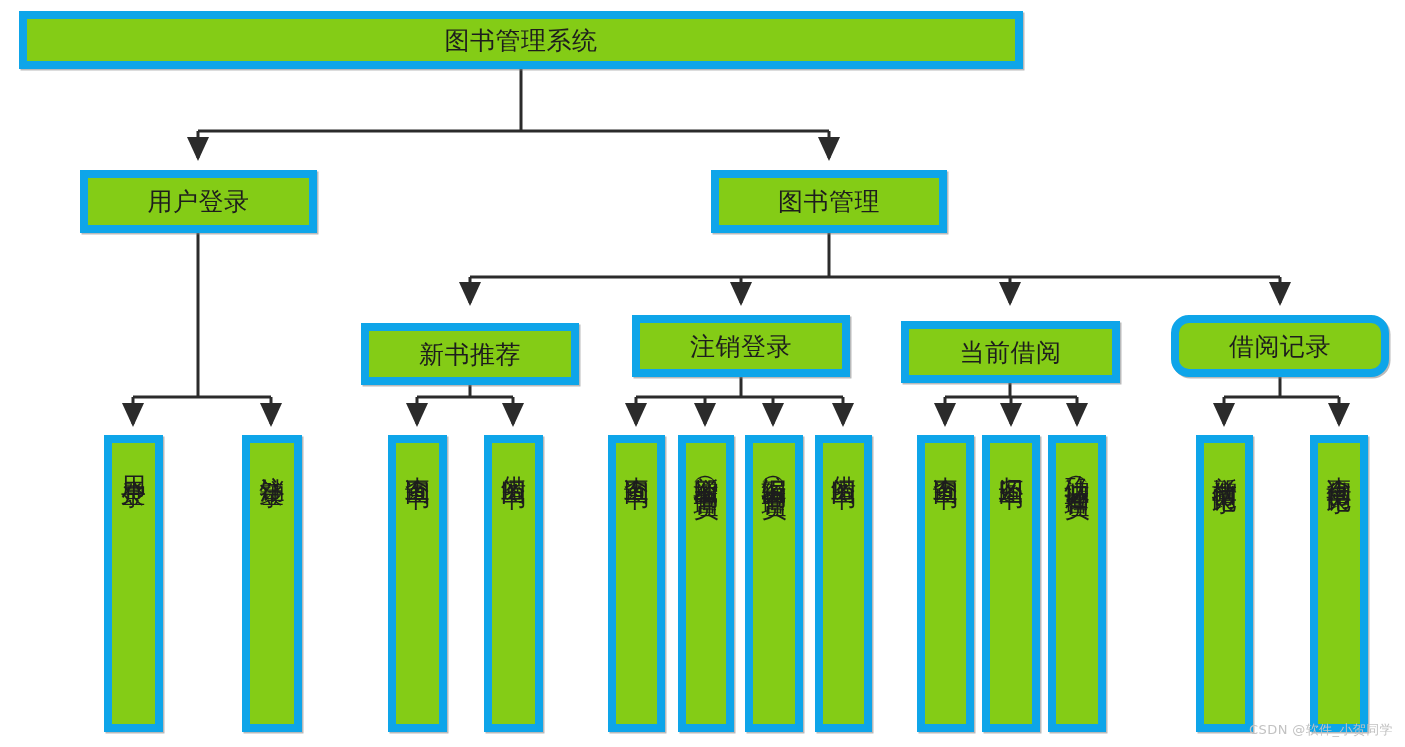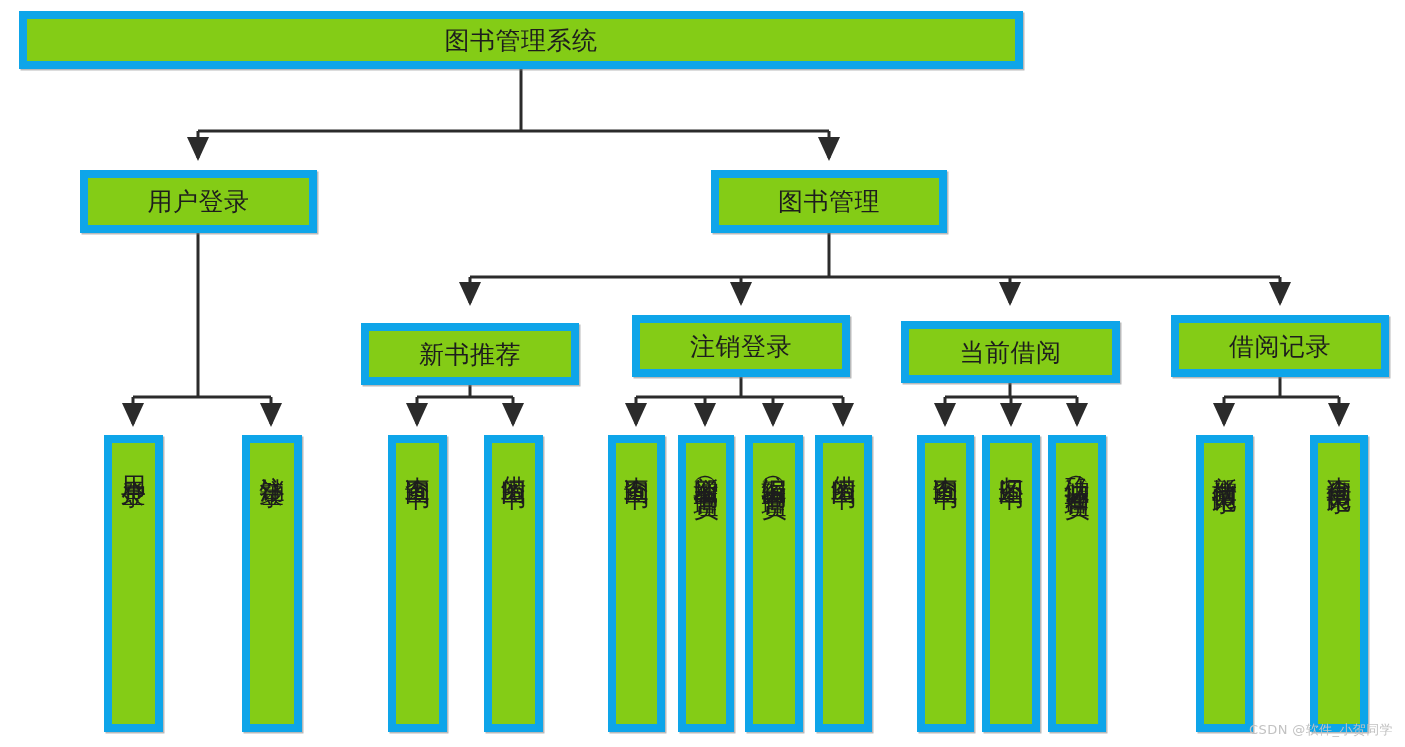--- a/index.html
+++ b/index.html
@@ -133,21 +133,21 @@
 
   <div class="node horiz" style="left:361px; top:323px; width:218px; height:62px;">
     <span class="label">新书推荐</span>
   </div>
   <div class="node horiz" style="left:632px; top:315px; width:218px; height:62px;">
     <span class="label">注销登录</span>
   </div>
   <div class="node horiz" style="left:901px; top:321px; width:219px; height:62px;">
     <span class="label">当前借阅</span>
   </div>
-  <div class="node horiz" style="left:1171px; top:315px; width:218px; height:62px;">
+  <div class="node horiz" style="left:1171px; top:315px; width:218px; height:62px;border-radius:18px;">
     <span class="label">借阅记录</span>
   </div>
 
   <div class="node vert" style="left:104px; top:435px; width:59px; height:297px;">
     <span class="label">用户登录</span>
   </div>
   <div class="node vert" style="left:242px; top:435px; width:60px; height:297px;">
     <span class="label">注销登录</span>
   </div>
 

